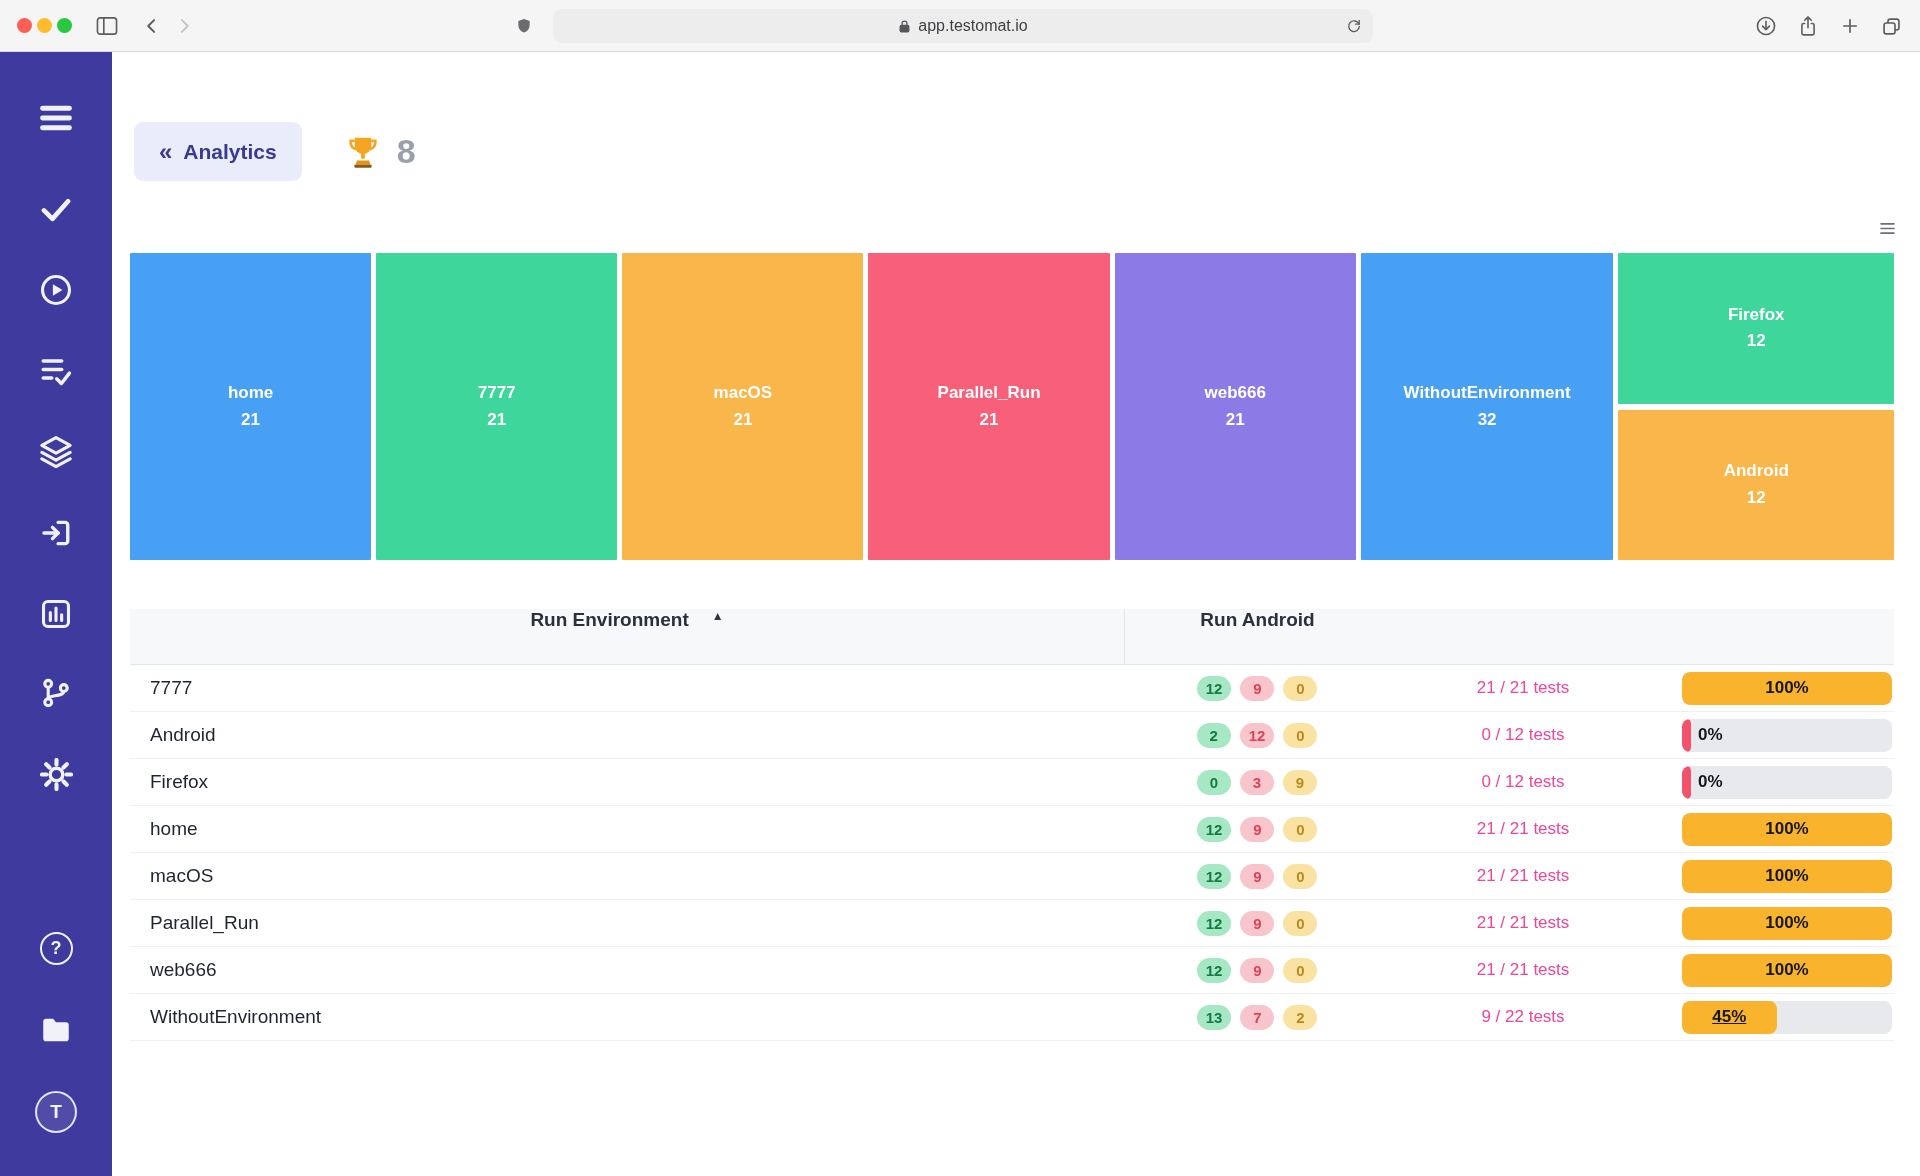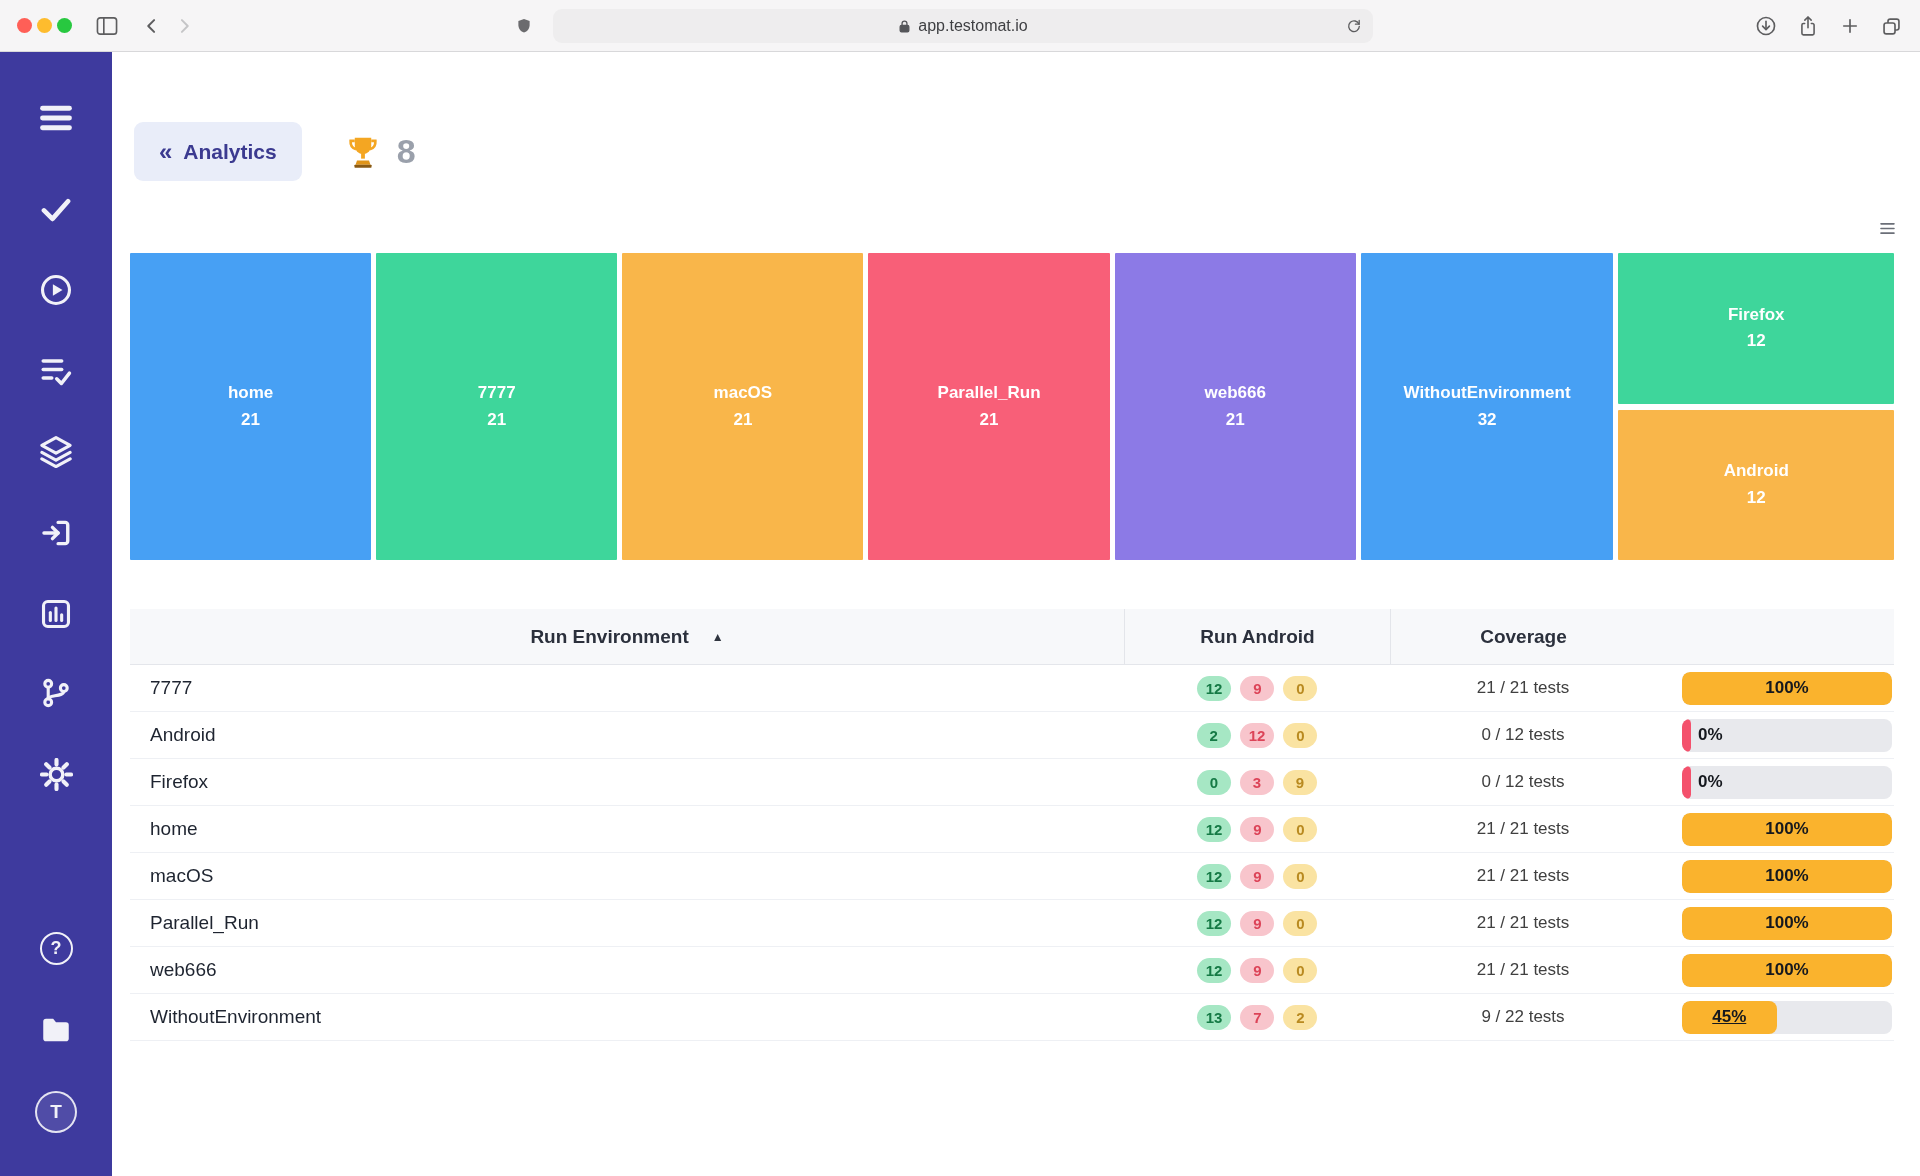--- a/index.html
+++ b/index.html
@@ -52,35 +52,35 @@
              display:flex; gap:5px; }
   .tm-col { display:flex; flex-direction:column; gap:6px; flex-basis:0; }
   .tm-block { flex-basis:0; display:flex; align-items:center; justify-content:center;
               border-radius:1px; }
   .tm-label { text-align:center; color:#fff; font-size:17px; font-weight:bold; line-height:1.55; }
 
   
   .table { position:absolute; left:18px; top:557px; width:1764px; }
   .thead { display:grid; grid-template-columns:994px 266px 266px 238px; height:56px;
            background:#f7f8fa; border-bottom:1px solid #e4e6eb; }
-  .hcell { display:flex; align-items:center; justify-content:center; gap:23px;
+  .hcell { display:flex; align-items:flex-start; justify-content:center; gap:23px;
            font-size:19px; font-weight:bold; color:#2b303c; border-left:1px solid #e3e5ea; }
   .hcell:first-child { border-left:none; }
   .sort { font-size:12px; color:#30353f; }
   .trow { display:grid; grid-template-columns:994px 266px 266px 238px; height:47px;
           align-items:center; border-bottom:1px solid #eef0f4; }
   .cell.env { padding-left:20px; font-size:19px; color:#1e2430; }
   .cell.status { display:flex; justify-content:center; gap:9px; }
   .badge { min-width:34px; height:25px; border-radius:13px; padding:0 9px;
            display:inline-flex; align-items:center; justify-content:center;
            font-size:15px; font-weight:bold; }
   .badge.pass { background:var(--badge-pass-bg); color:var(--badge-pass-text); }
   .badge.fail { background:var(--badge-fail-bg); color:var(--badge-fail-text); }
   .badge.skip { background:var(--badge-skip-bg); color:var(--badge-skip-text); }
-  .cell.auto { text-align:center; font-size:17px; color:#404040; }
+  .cell.auto { text-align:center; font-size:17px; color:#ec4899; }
   .cell.cov { padding-left:26px; padding-right:2px; }
   .cov-track { position:relative; height:33px; border-radius:8px;
                background:var(--coverage-track); overflow:hidden; }
   .cov-fill { position:absolute; left:0; top:0; height:100%; border-radius:8px; }
   .cov-label { position:absolute; left:0; top:0; height:100%; display:flex;
                align-items:center; font-size:17px; font-weight:bold; color:#15181e; }
 </style>
 </head>
 <body>
 
@@ -335,23 +335,20 @@
 
   <section class="table">
     <div class="thead">
       <div class="hcell">
         <span>Run Environment</span>
         <span class="sort">▲</span>
       </div>
       <div class="hcell">
         <span>Run Android</span>
       </div>
-      <div class="hcell">
-        <span>Coverage</span>
-      </div>
     </div>
     <div>
   <div class="trow">
     <div class="cell env">7777</div>
     <div class="cell status">
       <span class="badge pass">12</span>
       <span class="badge fail">9</span>
       <span class="badge skip">0</span>
     </div>
     <div class="cell auto">21 / 21 tests</div>

